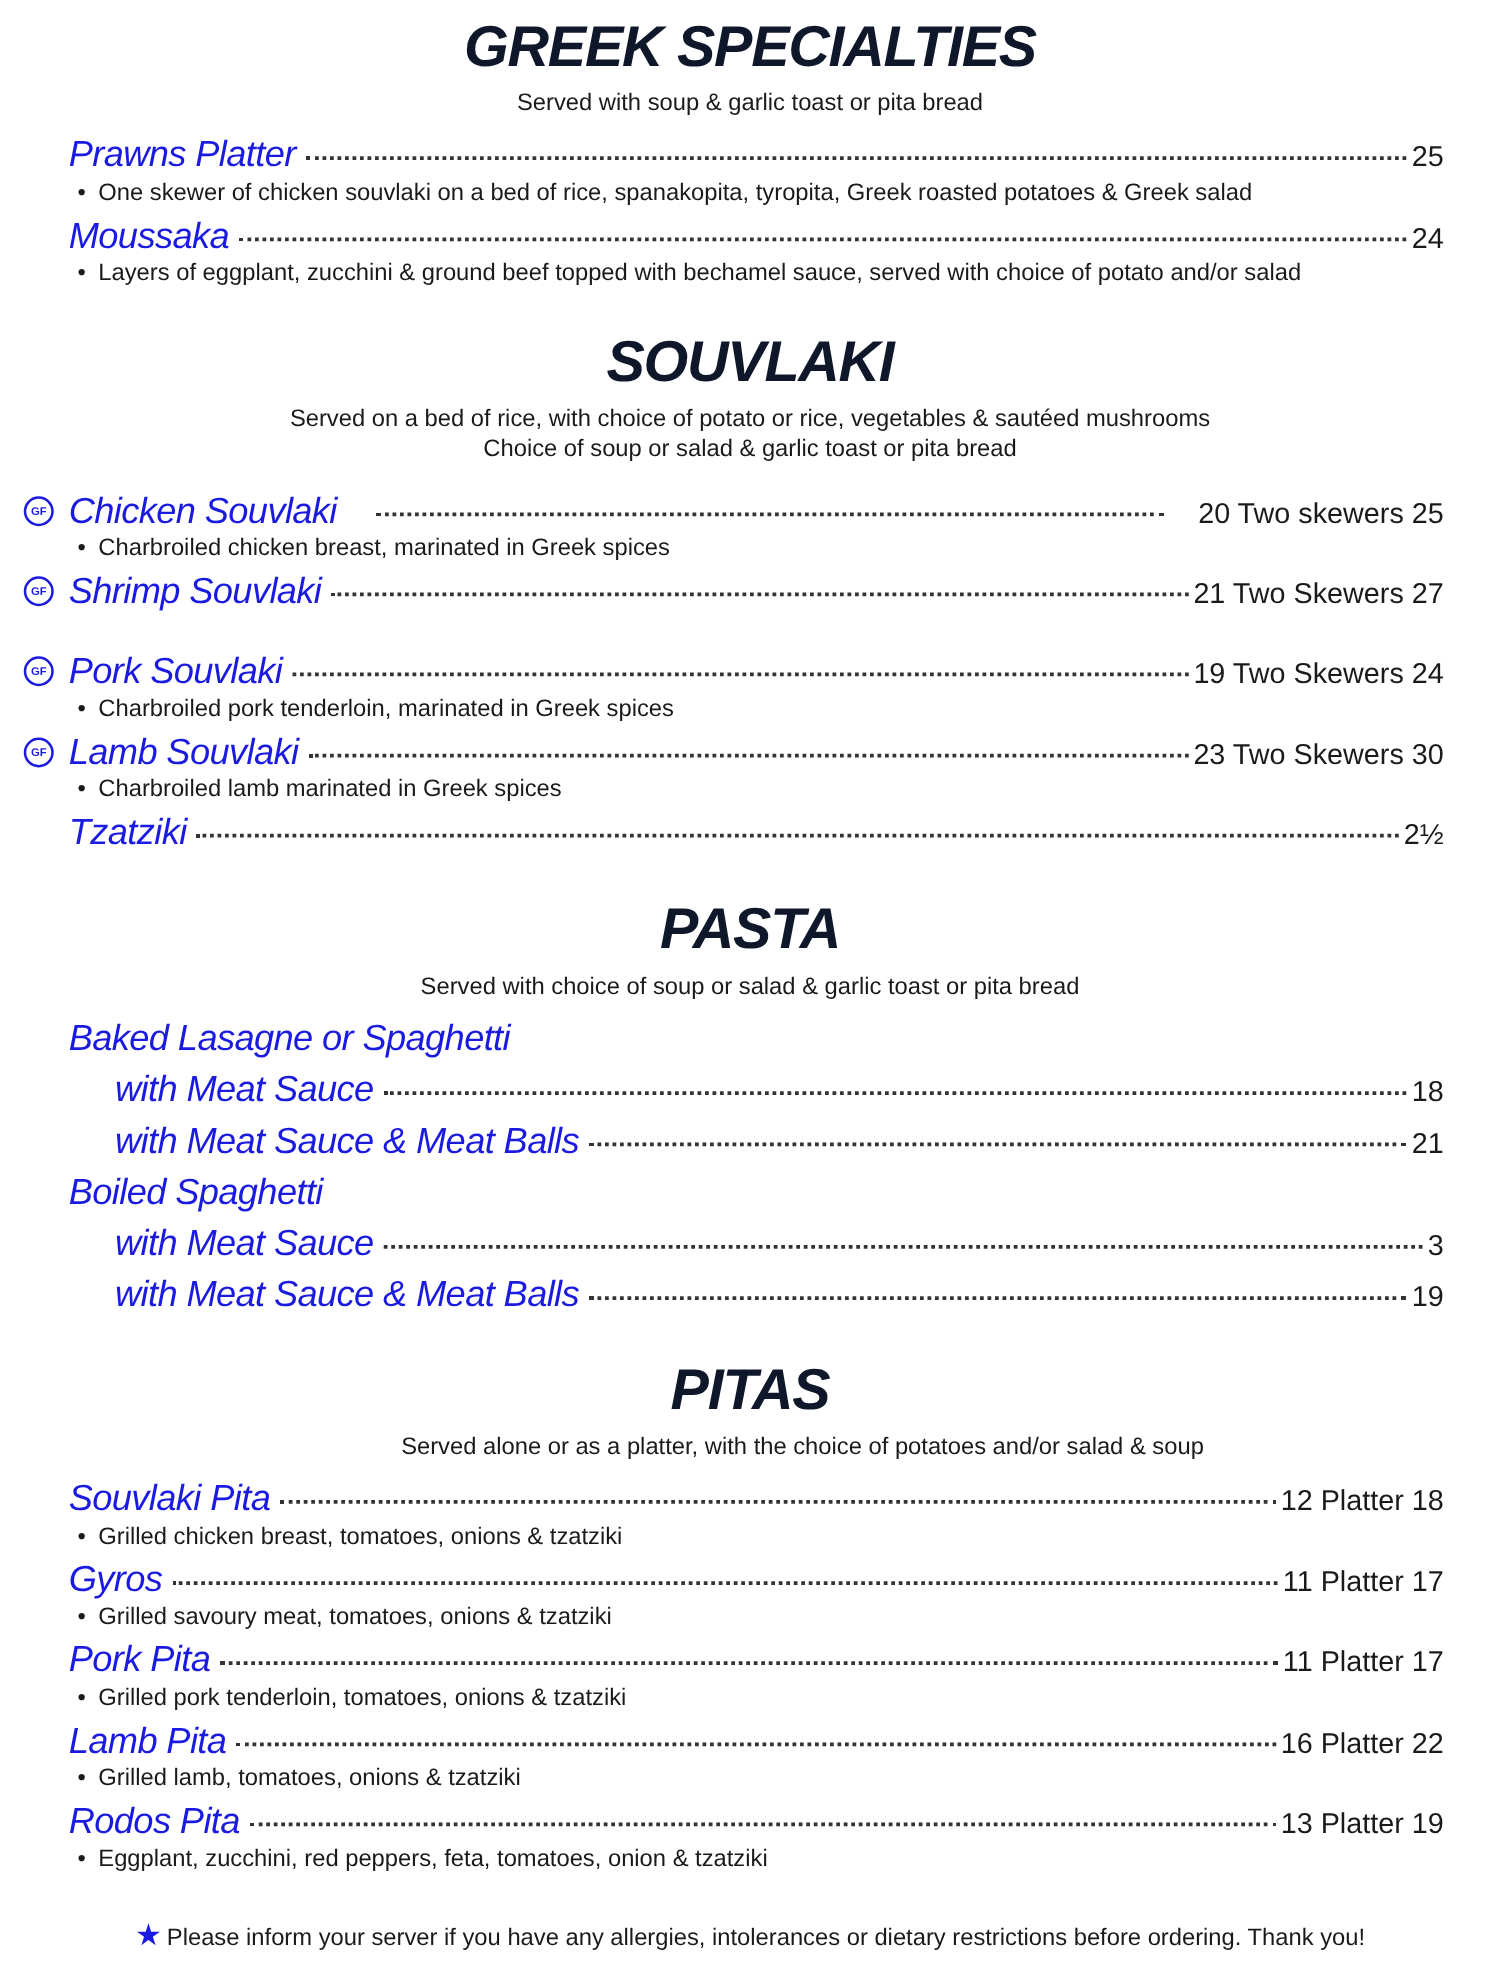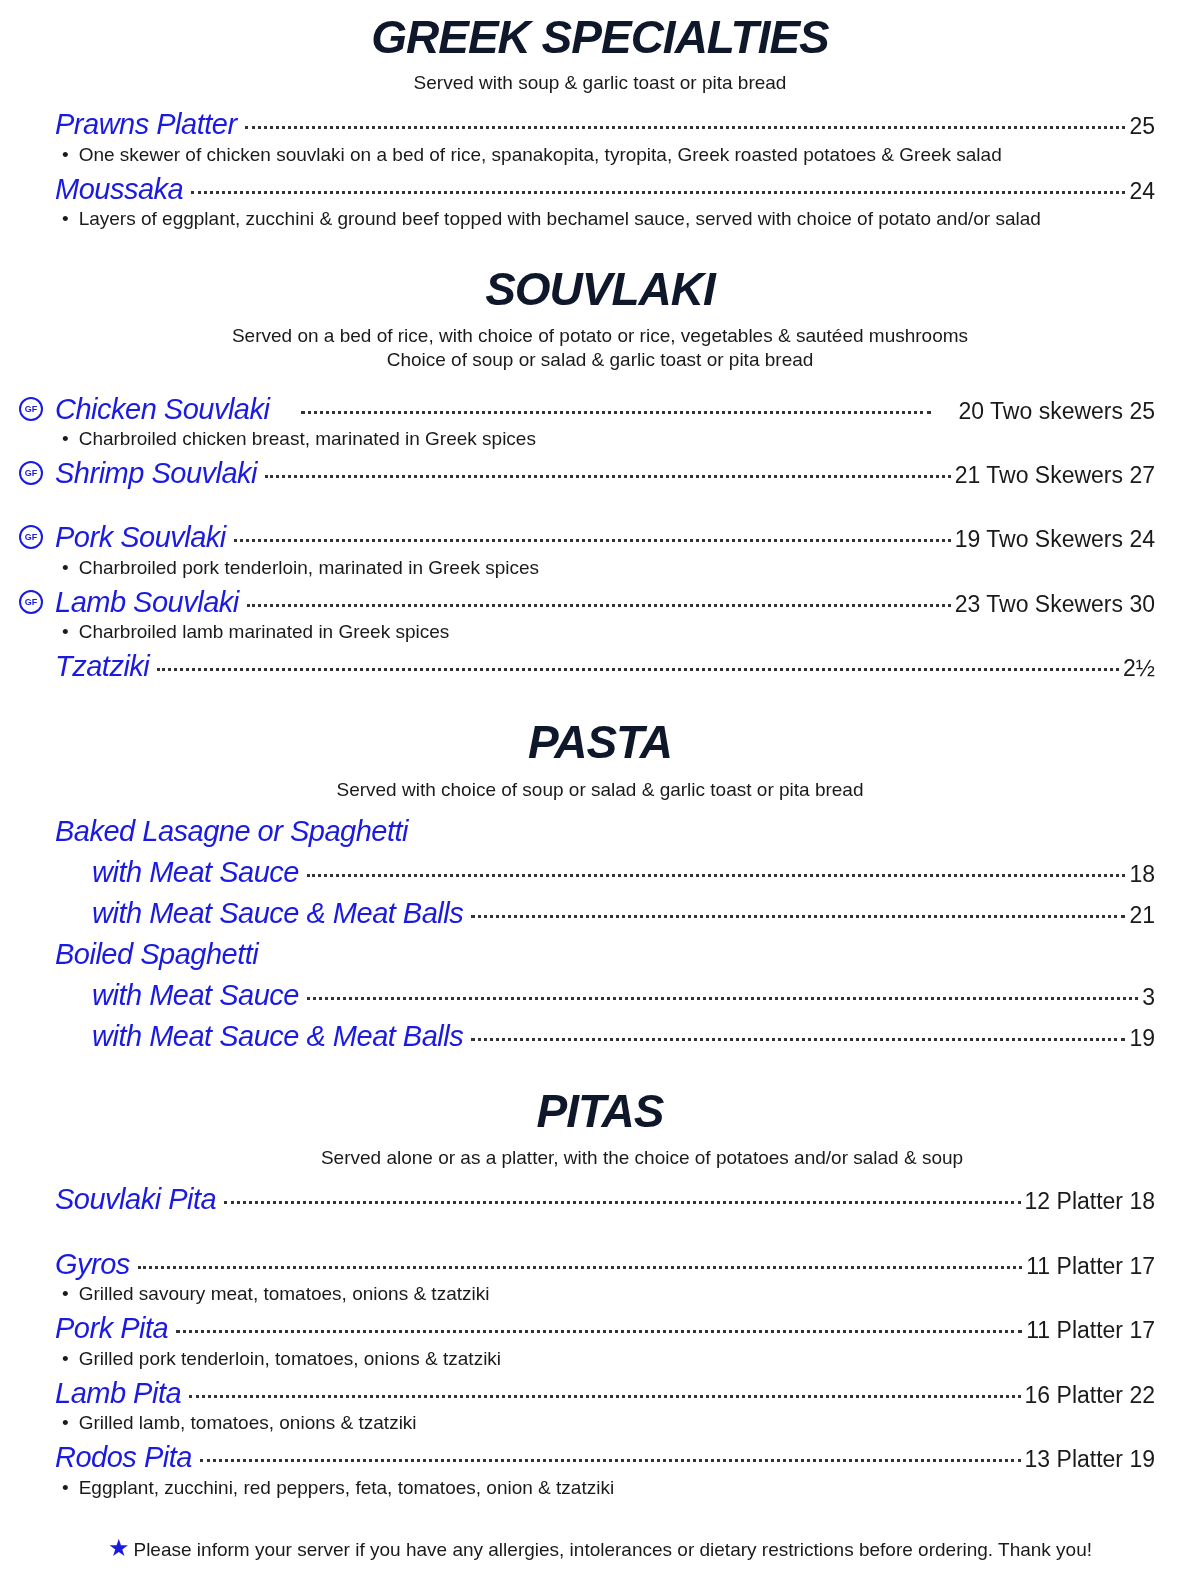--- a/index.html
+++ b/index.html
@@ -117,20 +117,21 @@
   </div>
 
   <div class="h1" style="top:1084px;font-size:46px;">PITAS</div>
   <div class="sub" style="top:1147px;padding-left:42px;">Served alone or as a platter, with the choice of potatoes and/or salad &amp; soup</div>
 
   <div class="row" style="top:1183px;">
     <span class="name">Souvlaki Pita</span>
     <span class="dots"></span>
     <span class="price">12  Platter  18</span>
   </div>
+  <div class="desc" style="top:1219px;">Grilled chicken breast, tomatoes, onions &amp; tzatziki</div>
 
   <div class="row" style="top:1248px;">
     <span class="name">Gyros</span>
     <span class="dots"></span>
     <span class="price">11  Platter  17</span>
   </div>
   <div class="desc" style="top:1283px;">Grilled savoury meat, tomatoes, onions &amp; tzatziki</div>
 
   <div class="row" style="top:1312px;">
     <span class="name">Pork Pita</span>

